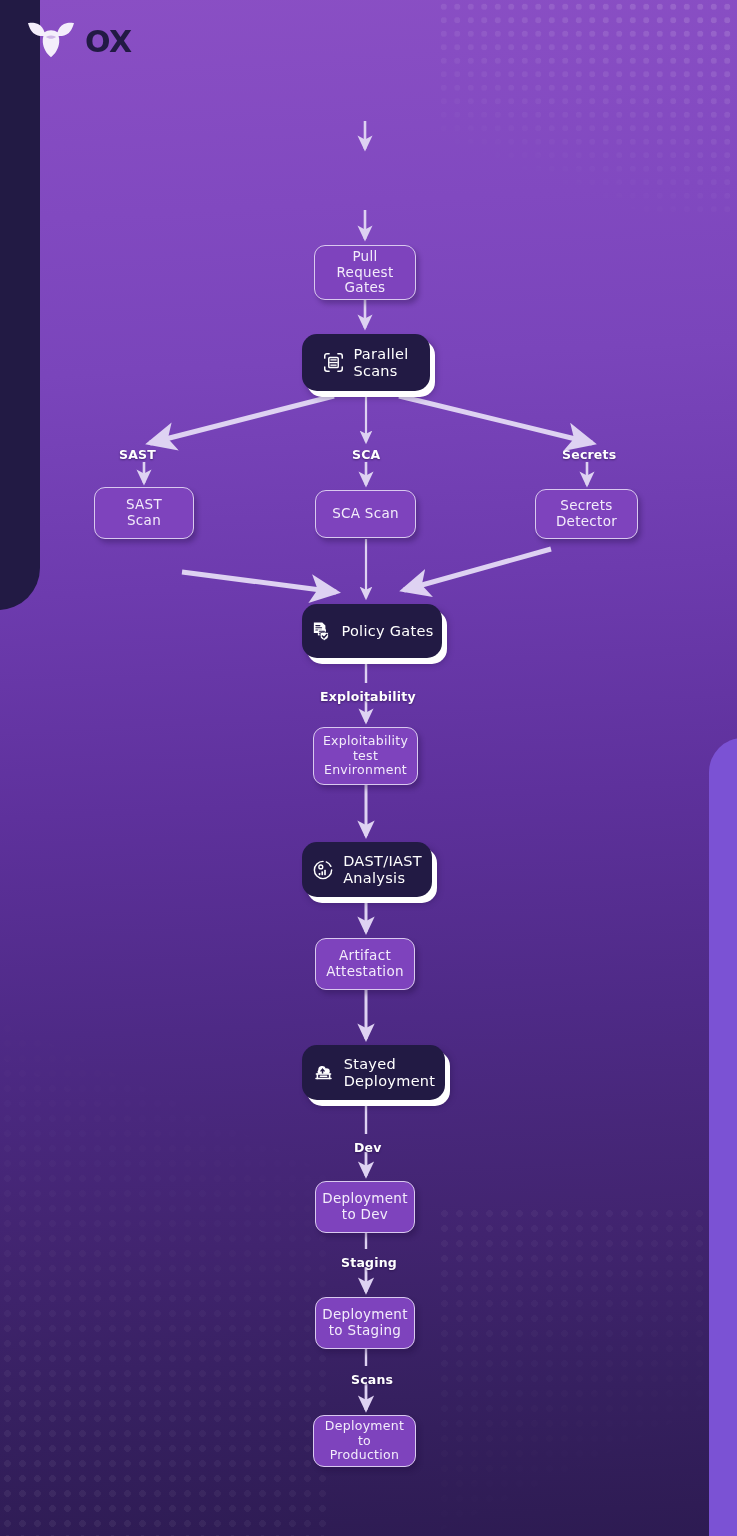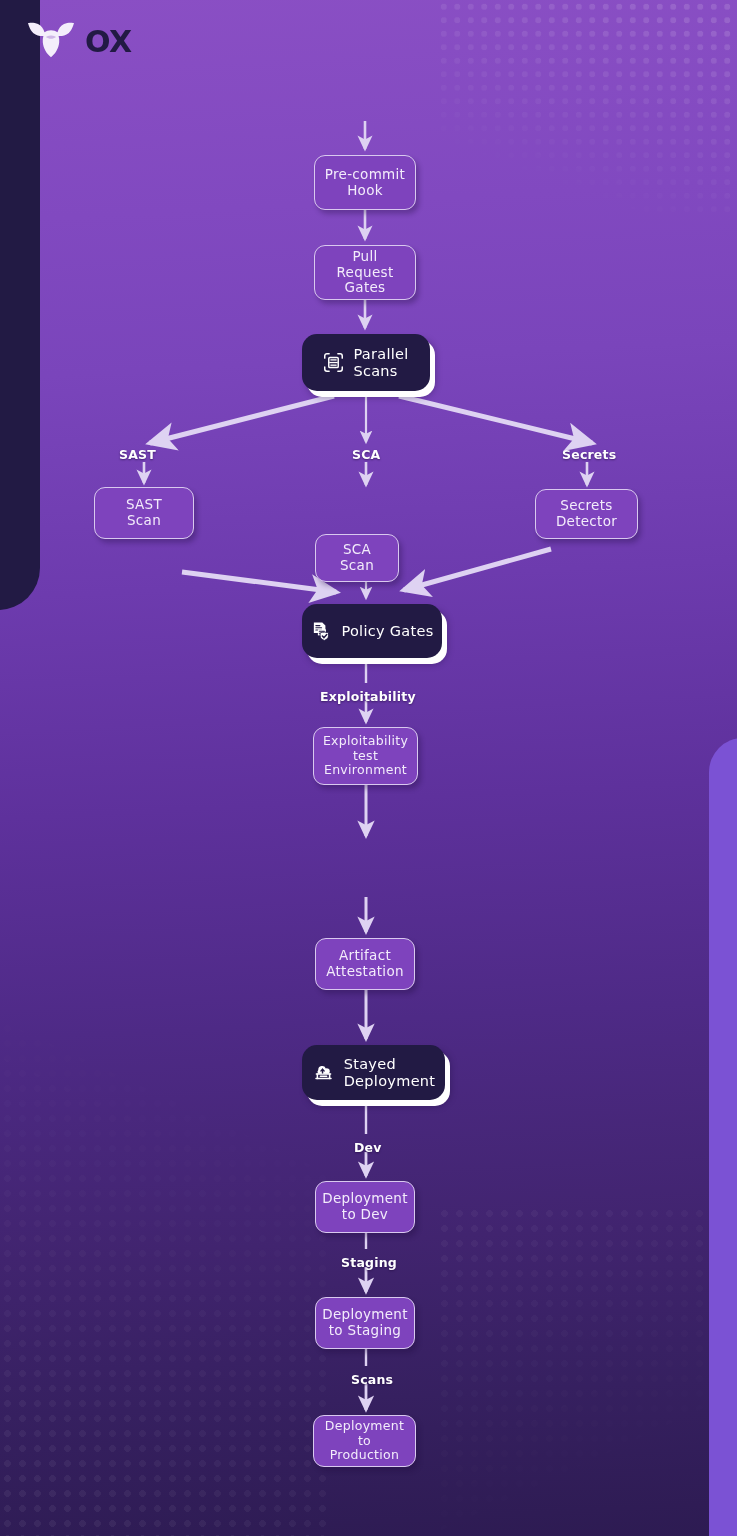--- a/index.html
+++ b/index.html
@@ -214,24 +214,20 @@
 
         <line x1="366" y1="1233" x2="366" y2="1249" stroke-width="2.4" marker-end="none"></line>
         <line x1="366" y1="1267" x2="366" y2="1292" stroke-width="2.8"></line>
 
         <line x1="366" y1="1349" x2="366" y2="1366" stroke-width="2.4" marker-end="none"></line>
         <line x1="366" y1="1384" x2="366" y2="1410" stroke-width="2.8"></line>
       </g>
     </svg>
 
 
-    <div class="node plain" style="left:314px;top:155px;width:102px;height:55px;">
-      <span class="label">Pre-commit
-Hook</span>
-    </div>
 
     <div class="node plain" style="left:314px;top:245px;width:102px;height:55px;text-align:center;">
       <span class="label">Pull Request
 Gates</span>
     </div>
 
     <div class="node dark" style="left:302px;top:334px;width:128px;height:57px;">
       <span class="nicon">
         <svg width="21" height="21" viewBox="0 0 24 24" aria-hidden="true">
           <g fill="none" stroke="#ffffff" stroke-width="1.7" stroke-linecap="round">
@@ -248,21 +244,21 @@
       </span>
       <span class="label">Parallel
 Scans</span>
     </div>
 
     <div class="node plain" style="left:94px;top:487px;width:100px;height:52px;">
       <span class="label">SAST
 Scan</span>
     </div>
 
-    <div class="node plain" style="left:315px;top:490px;width:84px;height:48px;margin-top:44px;">
+    <div class="node plain" style="left:315px;top:490px;width:101px;height:48px;">
       <span class="label">SCA Scan</span>
     </div>
 
     <div class="node plain" style="left:535px;top:489px;width:103px;height:50px;">
       <span class="label">Secrets
 Detector</span>
     </div>
 
     <div class="node dark" style="left:302px;top:604px;width:140px;height:54px;">
       <span class="nicon">
@@ -281,20 +277,38 @@
       </span>
       <span class="label">Policy Gates</span>
     </div>
 
     <div class="node plain" style="left:313px;top:727px;width:105px;height:58px;font-size:12.5px;">
       <span class="label">Exploitability
 test
 Environment</span>
     </div>
 
+    <div class="node dark" style="left:302px;top:842px;width:130px;height:55px;">
+      <span class="nicon">
+        <svg width="22" height="22" viewBox="0 0 24 24" aria-hidden="true">
+          <g fill="none" stroke="#ffffff" stroke-width="1.6" stroke-linecap="round">
+            <path d="M12 2.6a9.4 9.4 0 1 0 9.4 9.4"></path>
+            <path d="M15.6 3.2A9.4 9.4 0 0 1 20.6 8"></path>
+          </g>
+          <circle cx="9.6" cy="8.6" r="2.1" fill="none" stroke="#ffffff" stroke-width="1.5"></circle>
+          <g fill="#ffffff">
+            <rect x="7.3" y="15.2" width="1.8" height="2.6" rx="0.5"></rect>
+            <rect x="10.3" y="13.4" width="1.8" height="4.4" rx="0.5"></rect>
+            <rect x="13.3" y="11.6" width="1.8" height="6.2" rx="0.5"></rect>
+          </g>
+        </svg>
+      </span>
+      <span class="label">DAST/IAST
+Analysis</span>
+    </div>
 
     <div class="node plain" style="left:315px;top:938px;width:100px;height:52px;">
       <span class="label">Artifact
 Attestation</span>
     </div>
 
     <div class="node dark" style="left:302px;top:1045px;width:143px;height:55px;">
       <span class="nicon">
         <svg width="23" height="23" viewBox="0 0 24 24" aria-hidden="true">
           <path d="M6.5 9.3a4.1 4.1 0 0 1 7.9-1.6 3.2 3.2 0 0 1 4.2 3.1 3.1 3.1 0 0 1-1.1 2.4H6.4A3.1 3.1 0 0 1 6.5 9.3z" fill="#ffffff"></path>

